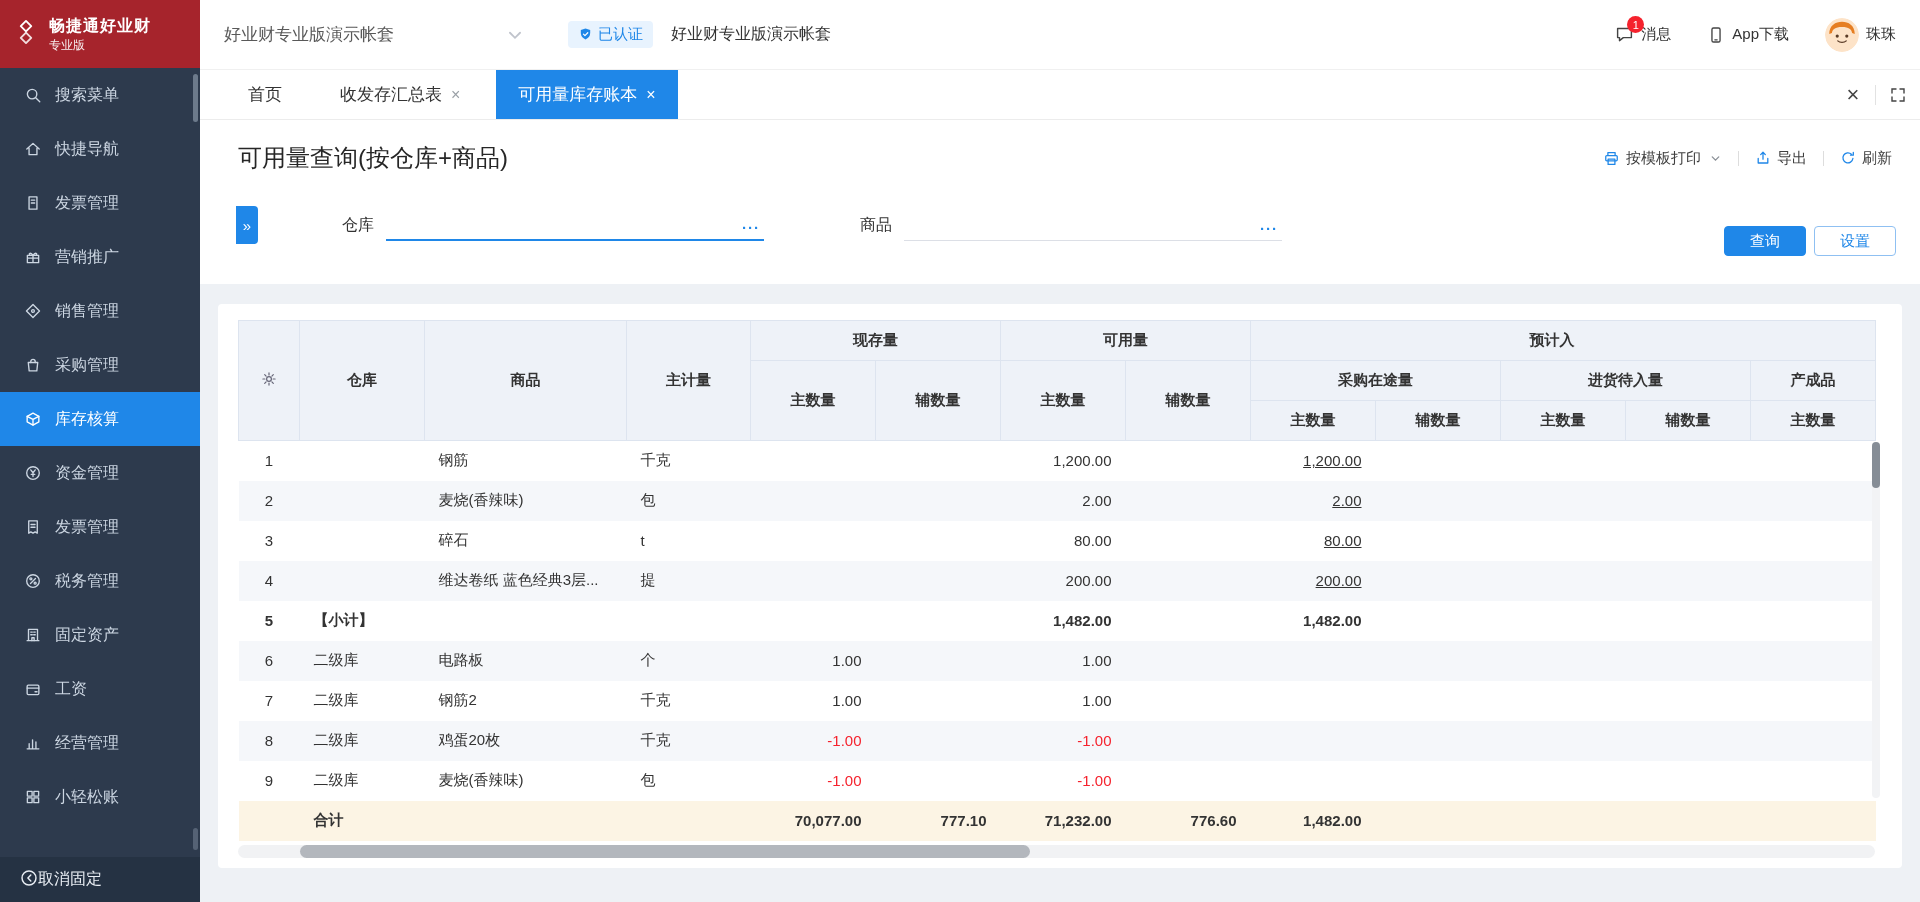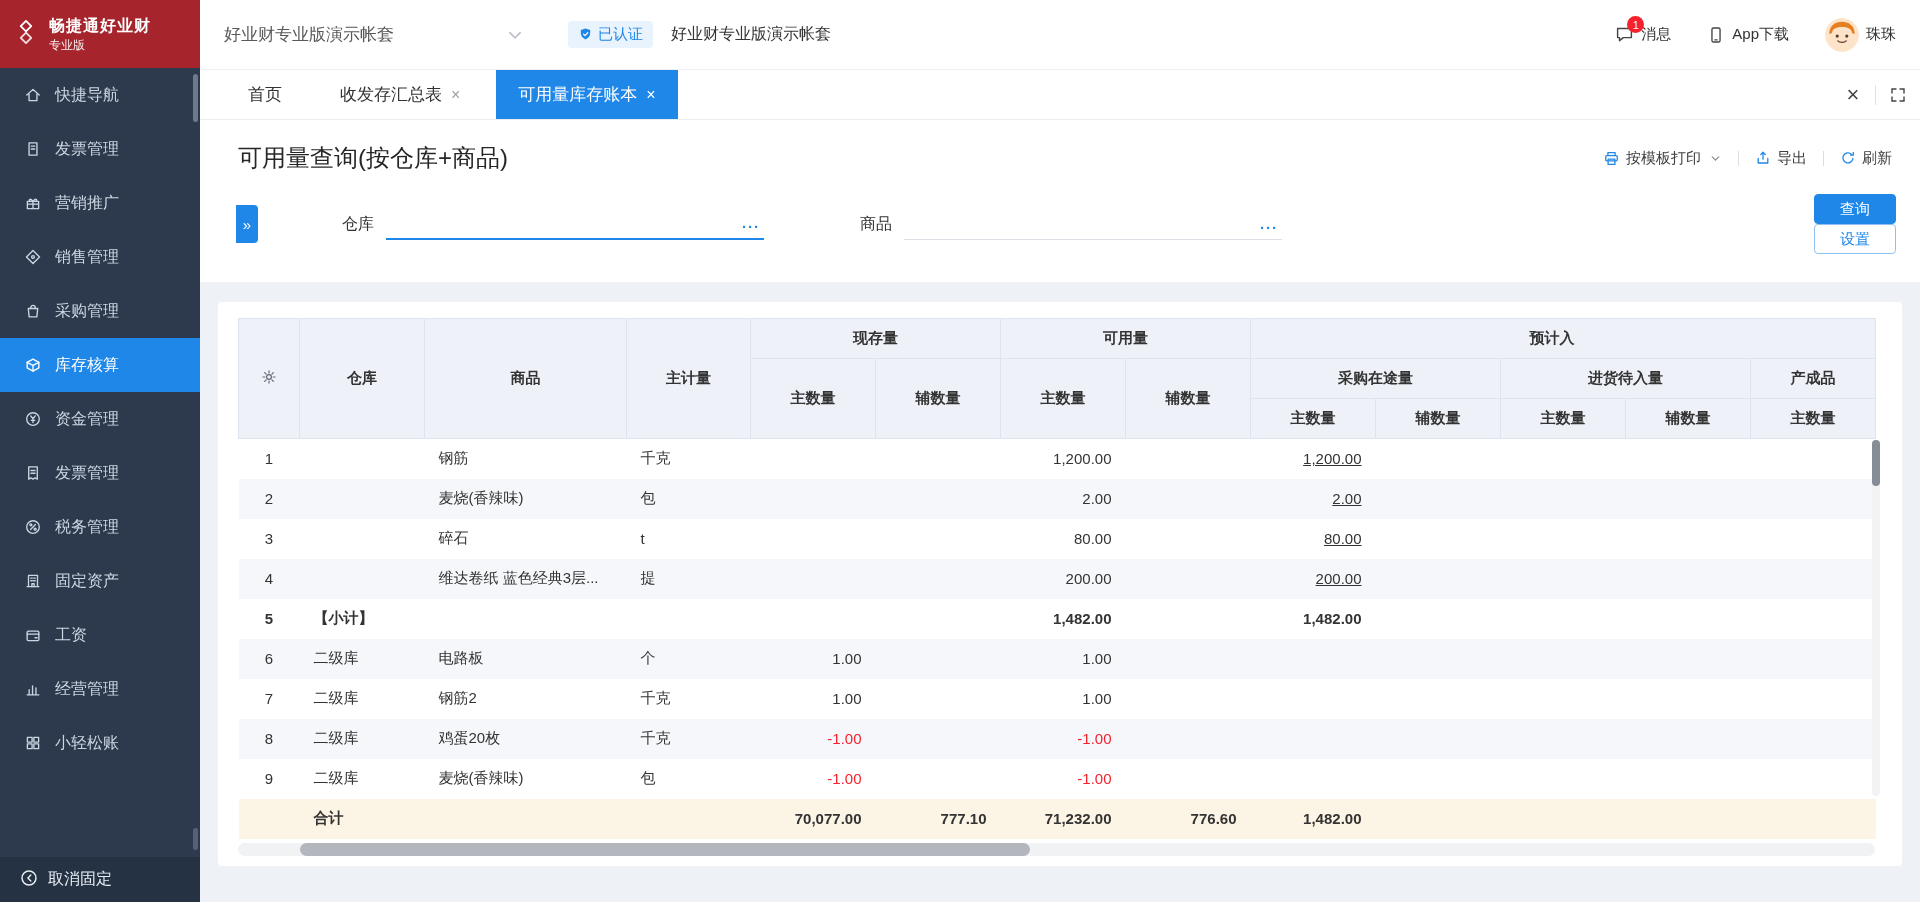--- a/index.html
+++ b/index.html
@@ -17,21 +17,21 @@
   .logo-text{color:#fff;line-height:1.25;}
   .logo-name{font-size:16px;font-weight:bold;letter-spacing:1px;}
   .logo-sub{font-size:12px;opacity:.92;margin-top:2px;}
   .menu{flex:1;overflow:hidden;}
   .menu-item{height:54px;display:flex;align-items:center;gap:13px;padding-left:24px;color:#ccd6e2;font-size:16px;cursor:pointer;}
   .menu-item .mi-icon{display:flex;align-items:center;}
   .menu-item.active{background:var(--sidebar-active,#1f87e8);color:#fff;}
   .sb-thumb{position:absolute;right:2px;width:5px;border-radius:3px;background:rgba(160,175,192,.55);}
   .sb-thumb.t1{top:74px;height:48px;}
   .sb-thumb.t2{top:828px;height:22px;background:rgba(160,175,192,.35);}
-  .unpin{height:45px;background:#253243;display:flex;align-items:center;gap:10px;padding-left:20px;color:#e8edf3;font-size:16px;cursor:pointer;}
+  .unpin{height:45px;background:#253243;display:flex;align-items:center;padding-left:20px;color:#e8edf3;font-size:16px;cursor:pointer;}
 
   
   .main{flex:1;min-width:0;display:flex;flex-direction:column;}
 
   .topbar{height:70px;background:#fff;display:flex;align-items:center;padding:0 24px;box-sizing:border-box;border-bottom:1px solid #f0f0f0;flex-shrink:0;}
   .account-select{width:300px;display:flex;align-items:center;justify-content:space-between;color:#595959;font-size:17px;cursor:pointer;}
   .account-select svg{color:#c0c4cc;}
   .verified{margin-left:44px;display:flex;align-items:center;gap:5px;background:#e8f3fe;color:var(--accent,#1f87e8);font-size:15px;padding:4px 10px;border-radius:4px;text-align:center;}
   .account-name{margin-left:18px;font-size:16px;color:#333;}
   .topbar-right{margin-left:auto;display:flex;align-items:center;gap:36px;}
@@ -62,21 +62,21 @@
   .tool .chev{color:#8a8f96;margin-left:2px;}
   .tool-divider{width:1px;height:15px;background:#ddd;}
 
   .filter-row{display:flex;align-items:center;padding:16px 0 28px 0;position:relative;}
   .collapse-handle{margin-left:36px;width:22px;height:38px;background:var(--accent,#1f87e8);color:#fff;border-radius:0 4px 4px 0;display:flex;align-items:center;justify-content:center;font-size:15px;cursor:pointer;}
   .f-label{margin-left:84px;font-size:16px;color:#333;}
   .f-label.second{margin-left:96px;}
   .filter-input{width:378px;height:30px;margin-left:12px;position:relative;border-bottom:1px solid #dcdfe6;cursor:text;}
   .filter-input.focused{border-bottom:2px solid var(--accent,#1f87e8);}
   .dots{position:absolute;right:4px;bottom:3px;color:var(--accent,#1f87e8);font-weight:bold;letter-spacing:1px;font-size:15px;cursor:pointer;}
-  .filter-buttons{margin-left:auto;margin-right:24px;display:flex;flex-direction:column;gap:0;}
+  .filter-buttons{margin-left:auto;margin-right:24px;display:flex;flex-direction:row;gap:8px;margin-top:32px;}
   .btn{width:82px;height:30px;border-radius:4px;font-size:15px;cursor:pointer;font-family:inherit;}
   .btn-primary{background:var(--accent,#1f87e8);color:#fff;border:1px solid var(--accent,#1f87e8);}
   .btn-ghost{background:#fff;color:var(--accent,#1f87e8);border:1px solid #8fc0f2;}
 
   
   .table-panel{margin:20px 18px 0 18px;background:#fff;border-radius:4px;padding:16px 20px 10px 20px;}
   .table-wrap{position:relative;overflow:hidden;}
   table{border-collapse:collapse;table-layout:fixed;width:1637px;}
   thead th{background:var(--header-bg,#eef2f8);border:1px solid #dde4ef;height:40px;font-size:15px;font-weight:700;color:#333;padding:0 8px;box-sizing:border-box;text-align:center;}
   th.forecast{padding-right:30px;}
@@ -108,20 +108,29 @@
           <path d="M12 2.5l4.5 4.5L12 11.5 7.5 7z"></path>
           <path d="M12 12.5l4.5 4.5L12 21.5 7.5 17z" opacity=".85"></path>
         </svg>
       </span>
       <div class="logo-text">
         <div class="logo-name">畅捷通好业财</div>
         <div class="logo-sub">专业版</div>
       </div>
     </div>
     <nav class="menu" id="sidebar-menu">
+        <div class="menu-item">
+          <span class="mi-icon">
+            <svg viewBox="0 0 16 16" width="18" height="18" fill="none" stroke="currentColor" stroke-width="1.2" stroke-linecap="round" stroke-linejoin="round">
+              <circle cx="7.2" cy="7.2" r="4.2"></circle>
+              <path d="M10.4 10.4L14 14"></path>
+            </svg>
+          </span>
+          <span class="mi-label">搜索菜单</span>
+        </div>
         <div class="menu-item">
           <span class="mi-icon">
             <svg viewBox="0 0 16 16" width="18" height="18" fill="none" stroke="currentColor" stroke-width="1.2" stroke-linecap="round" stroke-linejoin="round">
               <path d="M2.5 8L8 3l5.5 5M4.5 7.2V13h7V7.2"></path>
             </svg>
           </span>
           <span class="mi-label">快捷导航</span>
         </div>
         <div class="menu-item">
           <span class="mi-icon">

